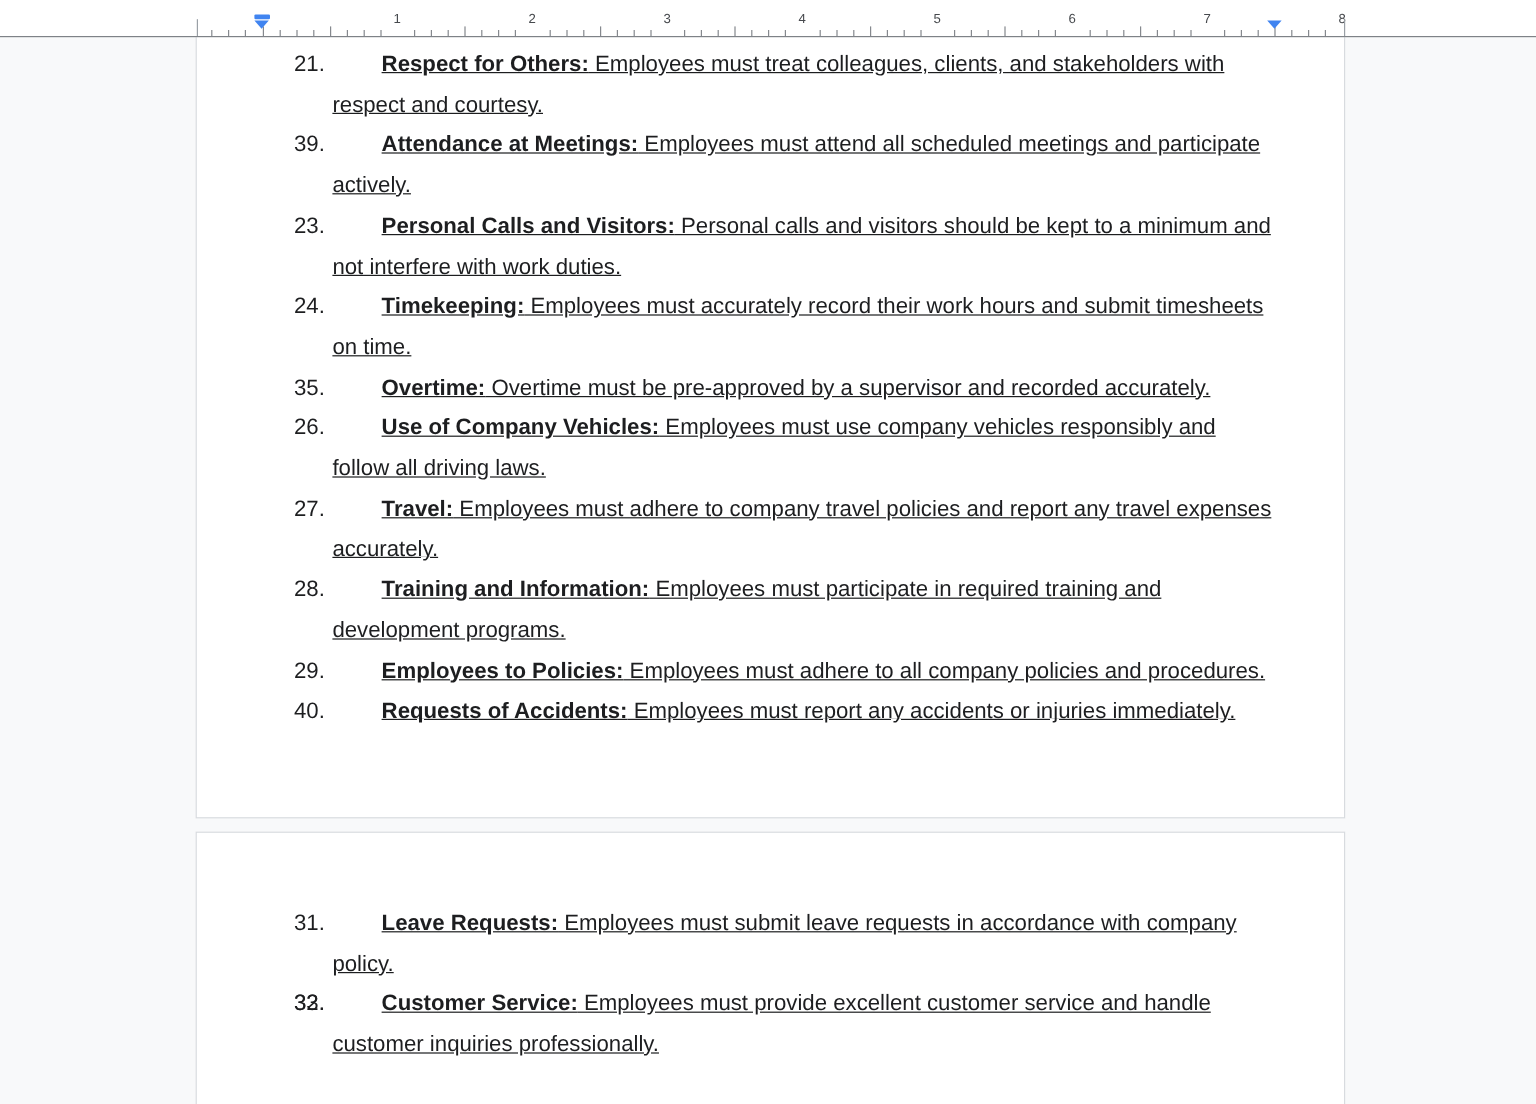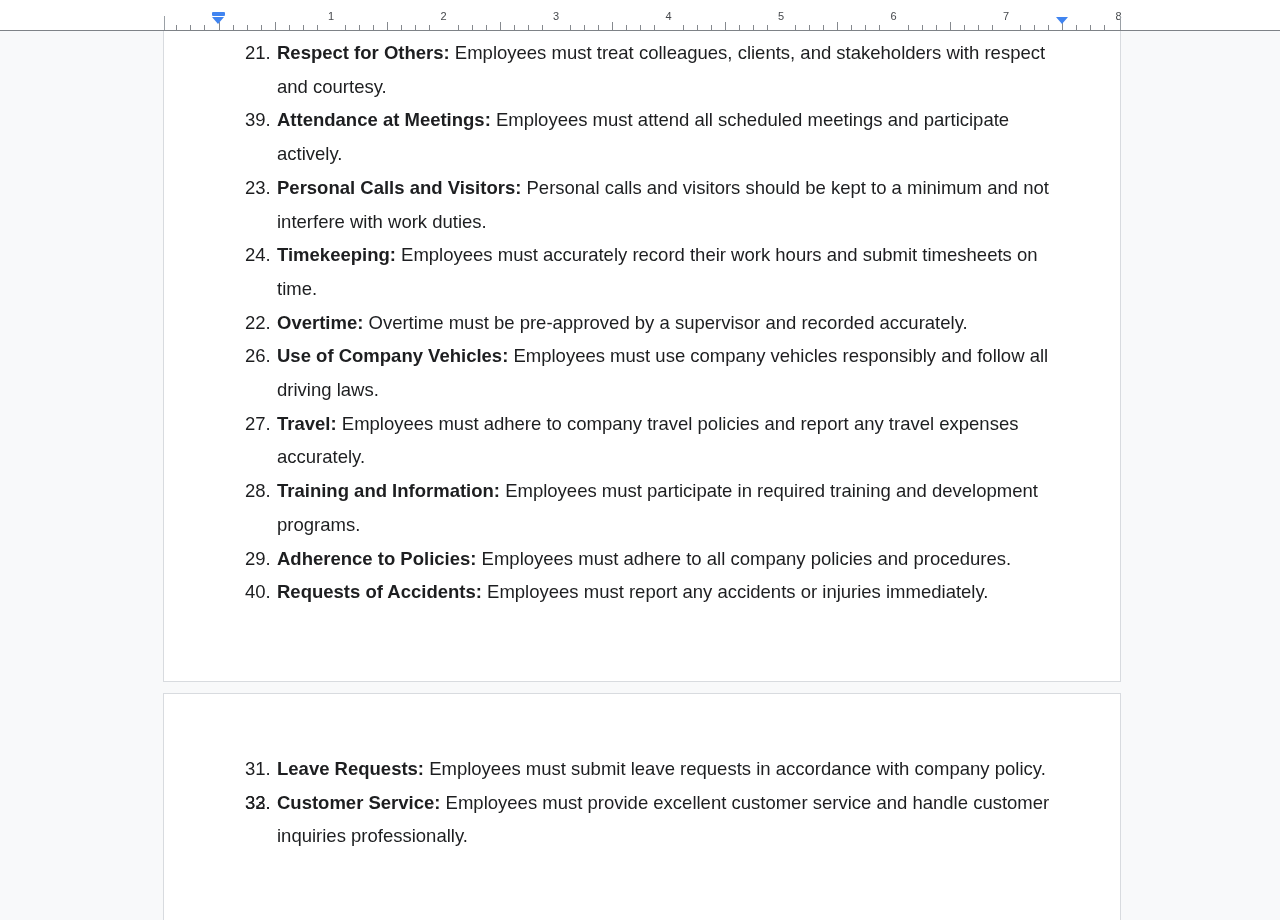--- a/index.html
+++ b/index.html
@@ -52,23 +52,23 @@
   #page-1 { top:-558px; }
   #page-2 { top:693px; }
 
   .page-text {
     position:absolute; left:81px; width:817px;
     font-size:18.5px; line-height:33.7px; color:#1d1e20;
   }
   #page-1 .page-text { top:593px; }
   #page-2 .page-text { top:58px; }
 
-  .li { position:relative; padding-left:32px; }
+  .li { position:relative; padding-left:32px;text-decoration:underline; }
   .li .num { position:absolute; left:0; top:0; }
-  .li .title { font-weight:bold; }
+  .li .title { font-weight:bold;margin-left:41px; }
 </style>
 </head>
 <body>
 
 <div class="ruler">
   <div class="ruler-ticks" id="ruler-ticks">
       <div class="tick small" style="left: 12.3125px;"></div>
       <div class="tick small" style="left: 26.375px;"></div>
       <div class="tick small" style="left: 40.4375px;"></div>
       <div class="tick half" style="left: 54.5px;"></div>
@@ -151,25 +151,25 @@
 </div>
 
 <div>
 
   <div class="page" id="page-1">
     <div class="page-text">
         <div class="li"><span class="num">21.</span><span><span class="title">Respect for Others:</span><span> Employees must treat colleagues, clients, and stakeholders with respect and courtesy.</span></span></div>
         <div class="li"><span class="num">39.</span><span><span class="title">Attendance at Meetings:</span><span> Employees must attend all scheduled meetings and participate actively.</span></span></div>
         <div class="li"><span class="num">23.</span><span><span class="title">Personal Calls and Visitors:</span><span> Personal calls and visitors should be kept to a minimum and not interfere with work duties.</span></span></div>
         <div class="li"><span class="num">24.</span><span><span class="title">Timekeeping:</span><span> Employees must accurately record their work hours and submit timesheets on time.</span></span></div>
-        <div class="li"><span class="num">22.</span><span><span class="title">Overtime:</span><span> Overtime must be pre-approved by a supervisor and recorded accurately.</span></span></div>
+        <div class="li"><span class="num">35.</span><span><span class="title">Overtime:</span><span> Overtime must be pre-approved by a supervisor and recorded accurately.</span></span></div>
         <div class="li"><span class="num">26.</span><span><span class="title">Use of Company Vehicles:</span><span> Employees must use company vehicles responsibly and follow all driving laws.</span></span></div>
         <div class="li"><span class="num">27.</span><span><span class="title">Travel:</span><span> Employees must adhere to company travel policies and report any travel expenses accurately.</span></span></div>
         <div class="li"><span class="num">28.</span><span><span class="title">Training and Information:</span><span> Employees must participate in required training and development programs.</span></span></div>
-        <div class="li"><span class="num">29.</span><span><span class="title">Adherence to Policies:</span><span> Employees must adhere to all company policies and procedures.</span></span></div>
+        <div class="li"><span class="num">29.</span><span><span class="title">Employees to Policies:</span><span> Employees must adhere to all company policies and procedures.</span></span></div>
         <div class="li"><span class="num">40.</span><span><span class="title">Requests of Accidents:</span><span> Employees must report any accidents or injuries immediately.</span></span></div>
       </div>
   </div>
 
   <div class="page" id="page-2">
     <div class="page-text">
         <div class="li"><span class="num">31.</span><span><span class="title">Leave Requests:</span><span> Employees must submit leave requests in accordance with company policy.</span></span></div>
         <div class="li"><span class="num">32.</span></div>
         <div class="li"><span class="num">33.</span><span><span class="title">Customer Service:</span><span> Employees must provide excellent customer service and handle customer inquiries professionally.</span></span></div>
       </div>

